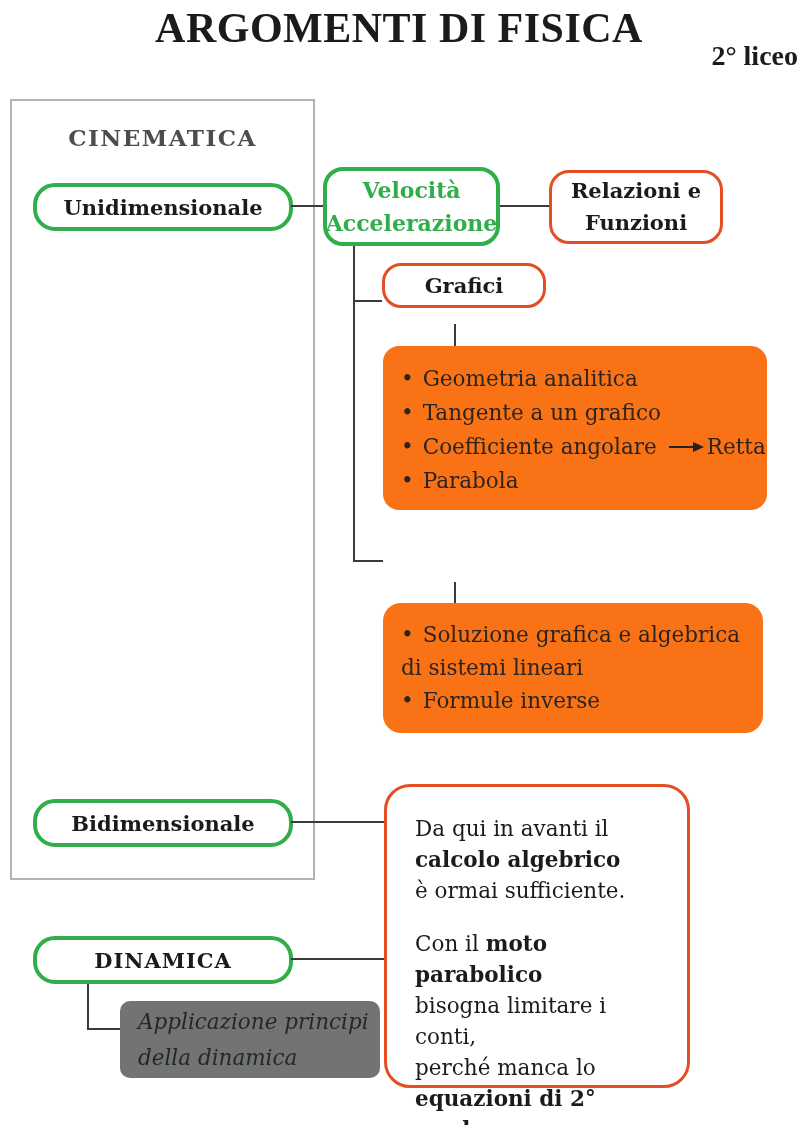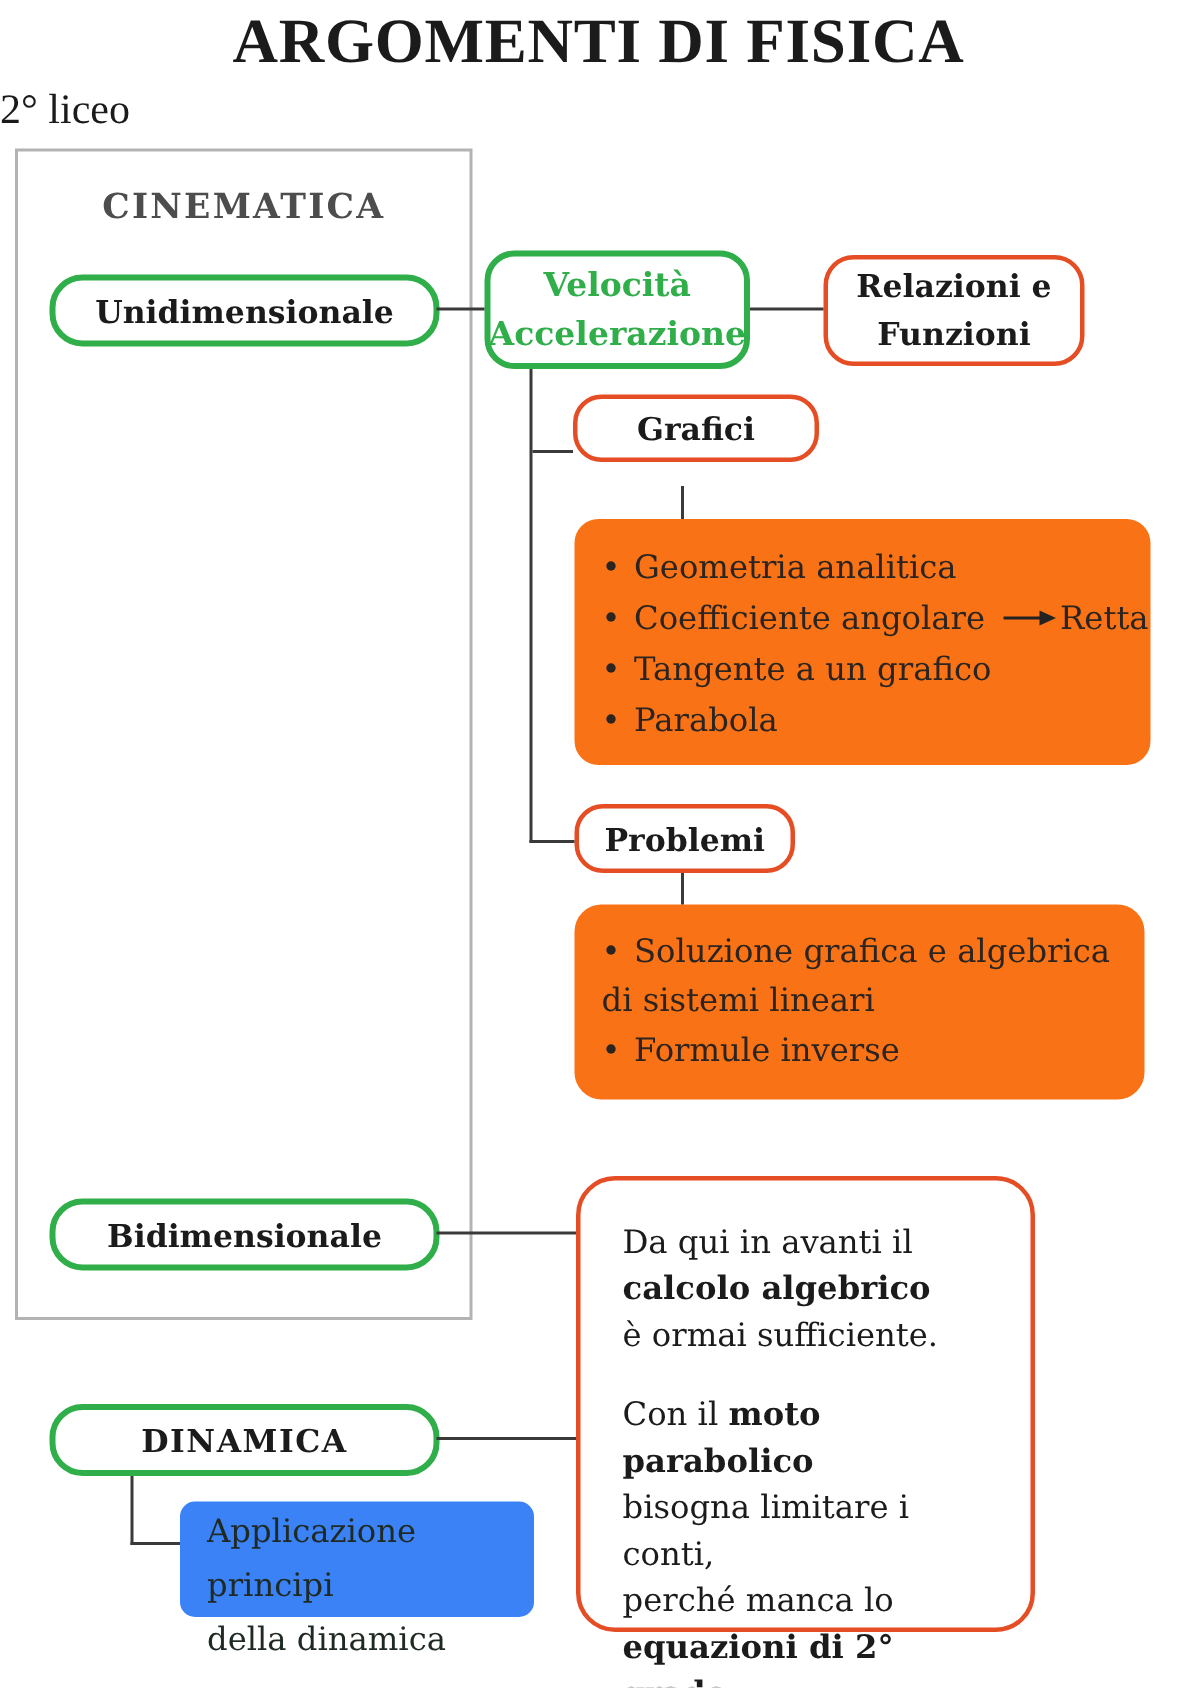--- a/index.html
+++ b/index.html
@@ -7,22 +7,22 @@
     position:relative;width:798px;height:1125px;background:#ffffff;
     font-family:"DejaVu Serif","Liberation Serif",serif;color:#222;overflow:hidden;
   }
   
   .title{
     position:absolute;top:4px;left:0;width:798px;text-align:center;
     font-family:"Liberation Serif",serif;font-weight:bold;font-size:42px;
     letter-spacing:.5px;color:#1b1b1b;
   }
   .subtitle{
-    position:absolute;top:58px;left:0;width:798px;text-align:left;
-    font-family:"Liberation Serif",serif;font-weight:normal;font-size:28px;color:#1b1b1b;
+    position:absolute;top:40px;left:0;width:798px;text-align:right;
+    font-family:"Liberation Serif",serif;font-weight:bold;font-size:28px;color:#1b1b1b;
   }
   
   .cine-box{
     position:absolute;left:10px;top:99px;width:301px;height:777px;
     border:2px solid #b3b3b3;background:#fff;
   }
   .cine-label{
     position:absolute;left:10px;top:124px;width:305px;text-align:center;
     font-weight:bold;font-size:23px;letter-spacing:1.5px;color:#4d4d4d;
   }
@@ -71,23 +71,23 @@
   
   .notebox{
     position:absolute;left:384px;top:784px;width:306px;height:304px;
     border:3px solid #e54e25;border-radius:26px;background:#fff;box-sizing:border-box;
     padding:26px 16px 0 28px;font-size:21.5px;line-height:31px;color:#1b1b1b;
   }
   .notebox .b{font-weight:bold;}
   .note-p2{margin-top:22px;}
   
   .greenfill{
-    position:absolute;left:120px;top:1001px;width:236px;height:77px;
-    background:#3b82f6;border-radius:10px;box-sizing:border-box;
-    padding:3px 0 0 18px;font-size:21.5px;line-height:36px;color:#1f2a22;
+    position:absolute;left:120px;top:1001px;width:260px;height:77px;
+    background:#737373;border-radius:10px;box-sizing:border-box;
+    padding:3px 0 0 18px;font-size:21.5px;line-height:36px;color:#1f2a22;font-style:italic;
   }
   
   .hline,.vline{position:absolute;background:#3a3a3a;}
   .hline{height:2px;}
   .vline{width:2px;}
 </style>
 </head>
 <body>
 
 <div id="canvas">
@@ -112,33 +112,30 @@
     <span>Accelerazione</span>
   </div>
 
   <div class="onode n-rel">
     <span>Relazioni e</span>
     <span>Funzioni</span>
   </div>
   <div class="onode n-gra">
     <span>Grafici</span>
   </div>
-  <div class="onode n-pro">
-    <span>Problemi</span>
-  </div>
 
   <div class="pinkbox pb1">
     <div class="titem">
       <span class="bullet">•</span><span>Geometria analitica</span>
     </div>
+    <div class="titem">
+      <span class="bullet">•</span><span>Tangente a un grafico</span>
+    </div>
     <div class="titem nowrap">
       <span class="bullet">•</span><span>Coefficiente angolare</span><span class="arrow"></span><span>Retta</span>
-    </div>
-    <div class="titem">
-      <span class="bullet">•</span><span>Tangente a un grafico</span>
     </div>
     <div class="titem">
       <span class="bullet">•</span><span>Parabola</span>
     </div>
   </div>
 
   <div class="pinkbox pb2">
     <div class="titem">
       <span class="bullet">•</span><span>Soluzione grafica e algebrica di sistemi lineari</span>
     </div>

